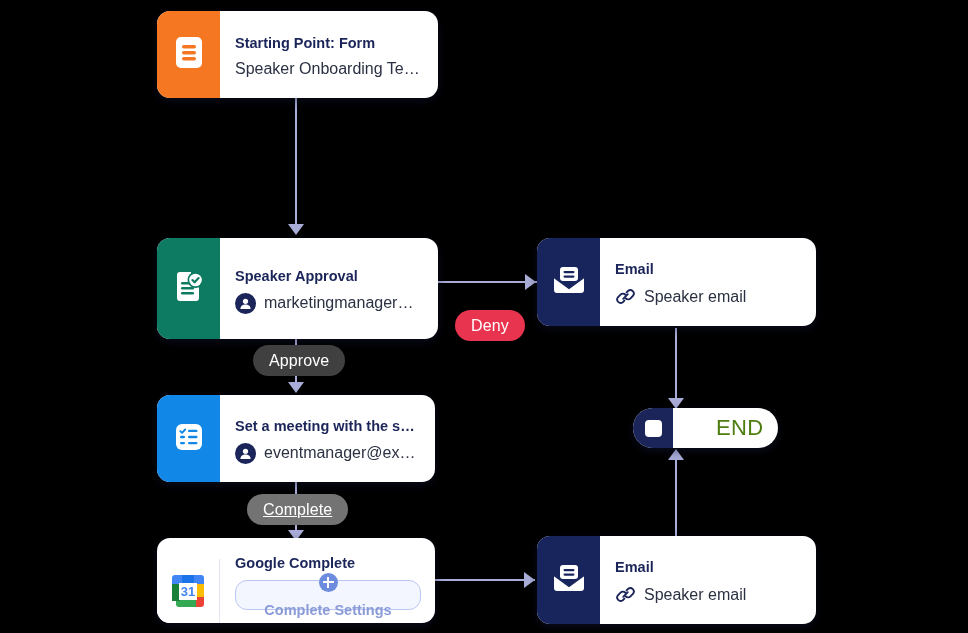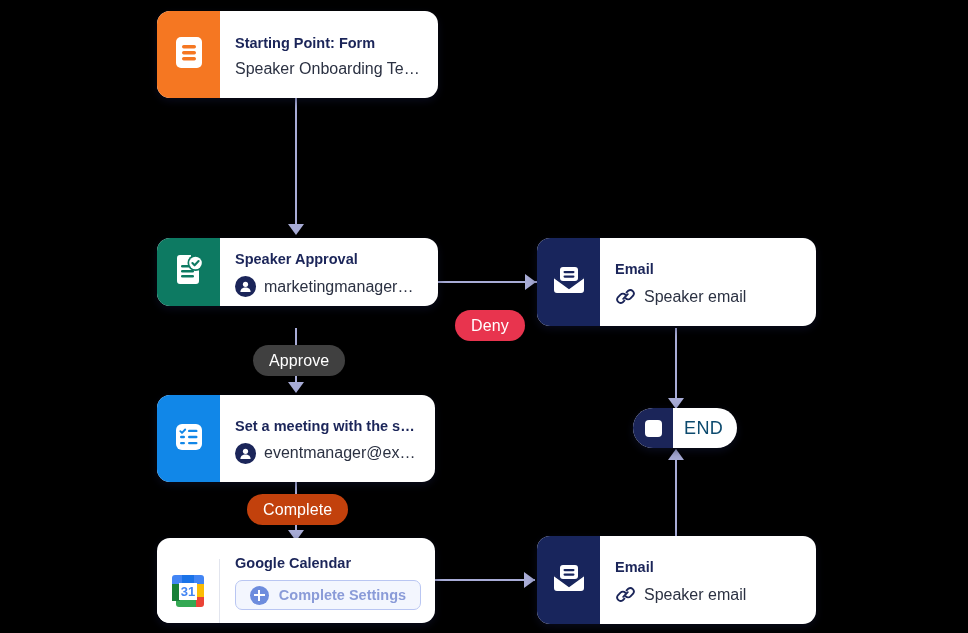--- a/index.html
+++ b/index.html
@@ -110,33 +110,34 @@
     z-index: 6;
   }
   .end-left {
     width: 40px; background: #1b2559;
     display: flex; align-items: center; justify-content: center;
   }
   .end-stop { width: 17px; height: 17px; border-radius: 4px; background: #ffffff; }
   .end-label {
     display: flex; align-items: center;
     padding: 0 14px 0 11px;
-    font-size: 18px; color: #0c4a6e; letter-spacing: .4px;
+    font-size: 22px; color: #4d7c0f; letter-spacing: .4px; margin-left: 32px;
   }
 
   
   .settings-btn {
     display: flex; align-items: center; justify-content: center; gap: 10px;
     height: 30px;
     border: 1.5px solid #b9c6f2;
     background: #f3f6fe;
-    border-radius: 7px;
+    border-radius: 12px;
     color: #8a9bd8;
     font-size: 14.5px; font-weight: bold;
     width: 100%;
+    flex-direction: column;
   }
   .plus-circle {
     width: 19px; height: 19px; border-radius: 50%;
     background: #6d8cdd;
     position: relative; flex: 0 0 auto;
   }
   .plus-circle::before, .plus-circle::after {
     content: ""; position: absolute; background: #ffffff;
   }
   .plus-circle::before { left: 4px; right: 4px; top: 8.5px; height: 2px; }
@@ -172,21 +173,21 @@
   <div class="arrow-up" style="left:668px; top:449px;"></div>
 
   <div class="pill" style="left:455px; top:266px; background:#e8344e;margin-top:44px;">
     <span>Deny</span>
   </div>
 
   <div class="pill" style="left:253px; top:345px; background:#404040;">
     <span>Approve</span>
   </div>
 
-  <div class="pill" style="left:247px; top:494px; background:#c2410c;">
+  <div class="pill" style="left:247px; top:494px; background:#737373;text-decoration:underline;">
     <span>Complete</span>
   </div>
 
   <div class="node" style="left:157px; top:11px; width:281px; height:87px;">
     <div class="node-icon" style="background:#f57722;">
       <span>
         <svg width="28" height="33" viewBox="0 0 28 33">
           <rect x="1" y="1" width="26" height="31" rx="5" fill="#ffffff"></rect>
           <rect x="7" y="9" width="14" height="3.4" rx="1.7" fill="#f57722"></rect>
           <rect x="7" y="15" width="14" height="3.4" rx="1.7" fill="#f57722"></rect>
@@ -195,21 +196,21 @@
       </span>
     </div>
     <div class="node-body">
       <div class="node-title">Starting Point: Form</div>
       <div class="node-sub">
         <span class="sub-text">Speaker Onboarding Temp...</span>
       </div>
     </div>
   </div>
 
-  <div class="node" style="left:157px; top:238px; width:281px; height:68px;">
+  <div class="node" style="left:157px; top:238px; width:281px; height:101px;">
     <div class="node-icon" style="background:#0d7a62;">
       <span>
         <svg width="30" height="32" viewBox="0 0 30 32">
           <path d="M3 4a3 3 0 013-3h11v9a3 3 0 003 3h5v14a3 3 0 01-3 3H6a3 3 0 01-3-3V4z" fill="#ffffff"></path>
           <rect x="7" y="11" width="9" height="2.6" rx="1.3" fill="#0d7a62"></rect>
           <rect x="7" y="16" width="13" height="2.6" rx="1.3" fill="#0d7a62"></rect>
           <rect x="7" y="21" width="13" height="2.6" rx="1.3" fill="#0d7a62"></rect>
           <circle cx="21.5" cy="9" r="8" fill="#0d7a62"></circle>
           <circle cx="21.5" cy="9" r="6.3" fill="#ffffff"></circle>
           <path d="M18.4 9.1l2.2 2.2 4-4.3" stroke="#0d7a62" stroke-width="2.1" fill="none" stroke-linecap="round" stroke-linejoin="round"></path>
@@ -296,21 +297,21 @@
           <path d="M26 11h8v13h-8z" fill="#fbbc04"></path>
           <path d="M26 24h8v7a3 3 0 01-3 3h-5z" fill="#ea4335"></path>
           <path d="M10 26h16v8H9a3 3 0 01-3-3v-5z" fill="#34a853"></path>
           <path d="M2 11h8v17H2z" fill="#188038"></path>
           <rect x="9" y="10" width="18" height="17" fill="#ffffff"></rect>
           <text x="18" y="23.3" font-family="Liberation Sans, sans-serif" font-size="13" font-weight="bold" fill="#4285f4" text-anchor="middle">31</text>
         </svg>
       </span>
     </div>
     <div class="node-body">
-      <div class="node-title">Google Calendar</div>
+      <div class="node-title">Google Complete</div>
       <button class="settings-btn">
         <span class="plus-circle"></span>
         <span>Complete Settings</span>
       </button>
     </div>
   </div>
 
   <div class="node" style="left:537px; top:536px; width:279px; height:88px;">
     <div class="node-icon" style="background:#18255c;">
       <span>

